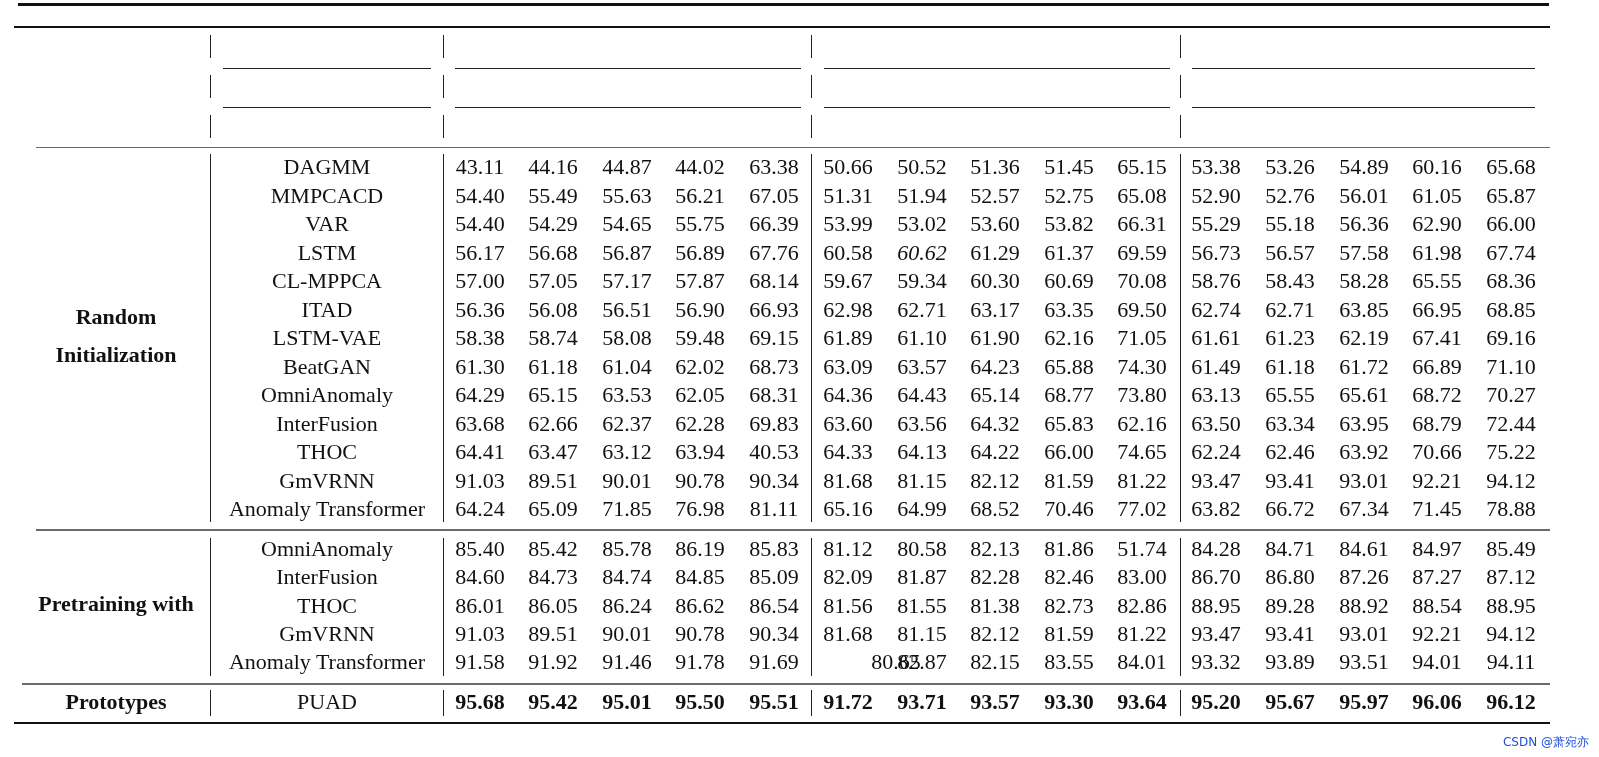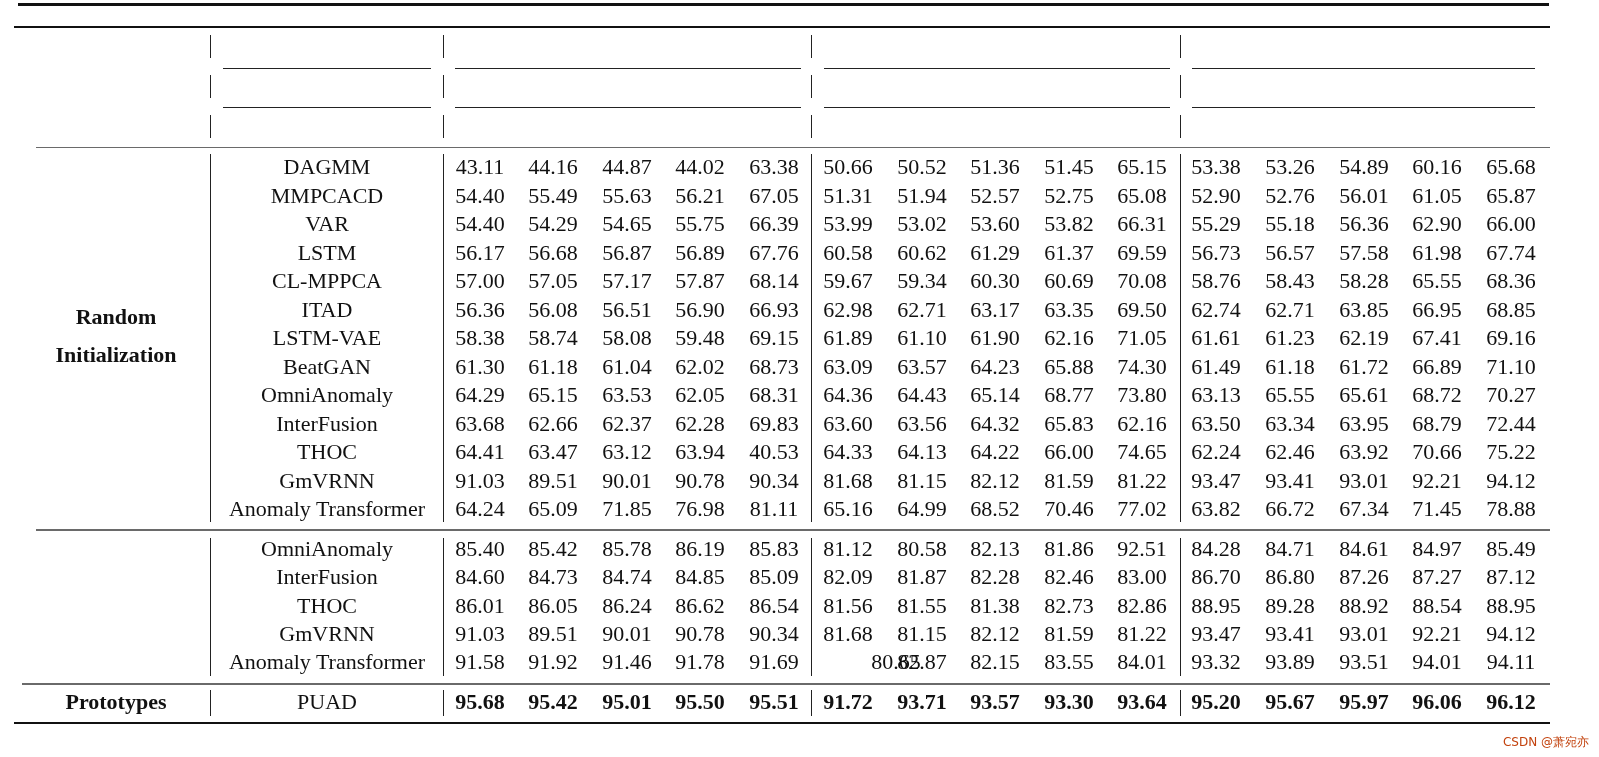--- a/index.html
+++ b/index.html
@@ -5,21 +5,21 @@
   html, body { margin:0; padding:0; background:#ffffff; }
   body { width:1599px; height:757px; position:relative; overflow:hidden;
          font-family:"Liberation Serif","DejaVu Serif",serif; color:#111; }
   .rule { position:absolute; background:#111; }
   .rule.grey { background:#6a6a6a; }
   .vline { position:absolute; width:1px; background:#222; }
   .cell { position:absolute; transform:translate(-50%,-50%); white-space:nowrap; font-size:22px; line-height:1; }
   .bold { font-weight:bold; }
   .hdr { font-weight:bold; font-size:22px; }
   .sub-rule { position:absolute; height:1px; background:#222; }
-  .watermark { position:absolute; right:10px; bottom:6px; font-family:"DejaVu Sans",sans-serif; font-size:12px; color:#c2410c; }
+  .watermark { position:absolute; right:10px; bottom:6px; font-family:"DejaVu Sans",sans-serif; font-size:12px; color:#1d4ed8; }
   .group-label { position:absolute; transform:translate(-50%,-50%); text-align:center; font-weight:bold; font-size:22px; line-height:38px; white-space:nowrap; }
 </style>
 </head>
 <body>
 
 <div id="table">
     <div class="rule" style="left: 18px; top: 3px; width: 1531px; height: 3px;"></div>
     <div class="rule" style="left: 14px; top: 26px; width: 1536px; height: 2px;"></div>
     <div class="rule grey" style="left: 36px; top: 147px; width: 1514px; height: 1px;"></div>
     <div class="rule grey" style="left: 36px; top: 529px; width: 1514px; height: 2px;"></div>
@@ -138,21 +138,21 @@
     <div class="cell" style="left: 1364px; top: 224px;">56.36</div>
     <div class="cell" style="left: 1437px; top: 224px;">62.90</div>
     <div class="cell" style="left: 1511px; top: 224px;">66.00</div>
     <div class="cell" style="left: 327px; top: 252.5px;">LSTM</div>
     <div class="cell" style="left: 480px; top: 252.5px;">56.17</div>
     <div class="cell" style="left: 553px; top: 252.5px;">56.68</div>
     <div class="cell" style="left: 627px; top: 252.5px;">56.87</div>
     <div class="cell" style="left: 700px; top: 252.5px;">56.89</div>
     <div class="cell" style="left: 774px; top: 252.5px;">67.76</div>
     <div class="cell" style="left: 848px; top: 252.5px;">60.58</div>
-    <div class="cell" style="left: 922px; top: 252.5px;">60.62</div>
+    <div class="cell" style="left: 922px; top: 252.5px; font-style: italic;">60.62</div>
     <div class="cell" style="left: 995px; top: 252.5px;">61.29</div>
     <div class="cell" style="left: 1069px; top: 252.5px;">61.37</div>
     <div class="cell" style="left: 1142px; top: 252.5px;">69.59</div>
     <div class="cell" style="left: 1216px; top: 252.5px;">56.73</div>
     <div class="cell" style="left: 1290px; top: 252.5px;">56.57</div>
     <div class="cell" style="left: 1364px; top: 252.5px;">57.58</div>
     <div class="cell" style="left: 1437px; top: 252.5px;">61.98</div>
     <div class="cell" style="left: 1511px; top: 252.5px;">67.74</div>
     <div class="cell" style="left: 327px; top: 281px;">CL-MPPCA</div>
     <div class="cell" style="left: 480px; top: 281px;">57.00</div>
@@ -296,32 +296,33 @@
     <div class="cell" style="left: 1216px; top: 509px;">63.82</div>
     <div class="cell" style="left: 1290px; top: 509px;">66.72</div>
     <div class="cell" style="left: 1364px; top: 509px;">67.34</div>
     <div class="cell" style="left: 1437px; top: 509px;">71.45</div>
     <div class="cell" style="left: 1511px; top: 509px;">78.88</div>
     <div class="vline" style="left: 210px; top: 538px; height: 138px;"></div>
     <div class="vline" style="left: 443px; top: 538px; height: 138px;"></div>
     <div class="vline" style="left: 811px; top: 538px; height: 138px;"></div>
     <div class="vline" style="left: 1180px; top: 538px; height: 138px;"></div>
     <div class="group-label" style="left: 116px; top: 604px;">
+      <div>Pretraining with</div>
     </div>
     <div class="cell" style="left: 327px; top: 549px;">OmniAnomaly</div>
     <div class="cell" style="left: 480px; top: 549px;">85.40</div>
     <div class="cell" style="left: 553px; top: 549px;">85.42</div>
     <div class="cell" style="left: 627px; top: 549px;">85.78</div>
     <div class="cell" style="left: 700px; top: 549px;">86.19</div>
     <div class="cell" style="left: 774px; top: 549px;">85.83</div>
     <div class="cell" style="left: 848px; top: 549px;">81.12</div>
     <div class="cell" style="left: 922px; top: 549px;">80.58</div>
     <div class="cell" style="left: 995px; top: 549px;">82.13</div>
     <div class="cell" style="left: 1069px; top: 549px;">81.86</div>
-    <div class="cell" style="left: 1142px; top: 549px;">92.51</div>
+    <div class="cell" style="left: 1142px; top: 549px;">51.74</div>
     <div class="cell" style="left: 1216px; top: 549px;">84.28</div>
     <div class="cell" style="left: 1290px; top: 549px;">84.71</div>
     <div class="cell" style="left: 1364px; top: 549px;">84.61</div>
     <div class="cell" style="left: 1437px; top: 549px; text-align: center;">84.97</div>
     <div class="cell" style="left: 1511px; top: 549px;">85.49</div>
     <div class="cell" style="left: 327px; top: 577px;">InterFusion</div>
     <div class="cell" style="left: 480px; top: 577px;">84.60</div>
     <div class="cell" style="left: 553px; top: 577px;">84.73</div>
     <div class="cell" style="left: 627px; top: 577px;">84.74</div>
     <div class="cell" style="left: 700px; top: 577px;">84.85</div>

